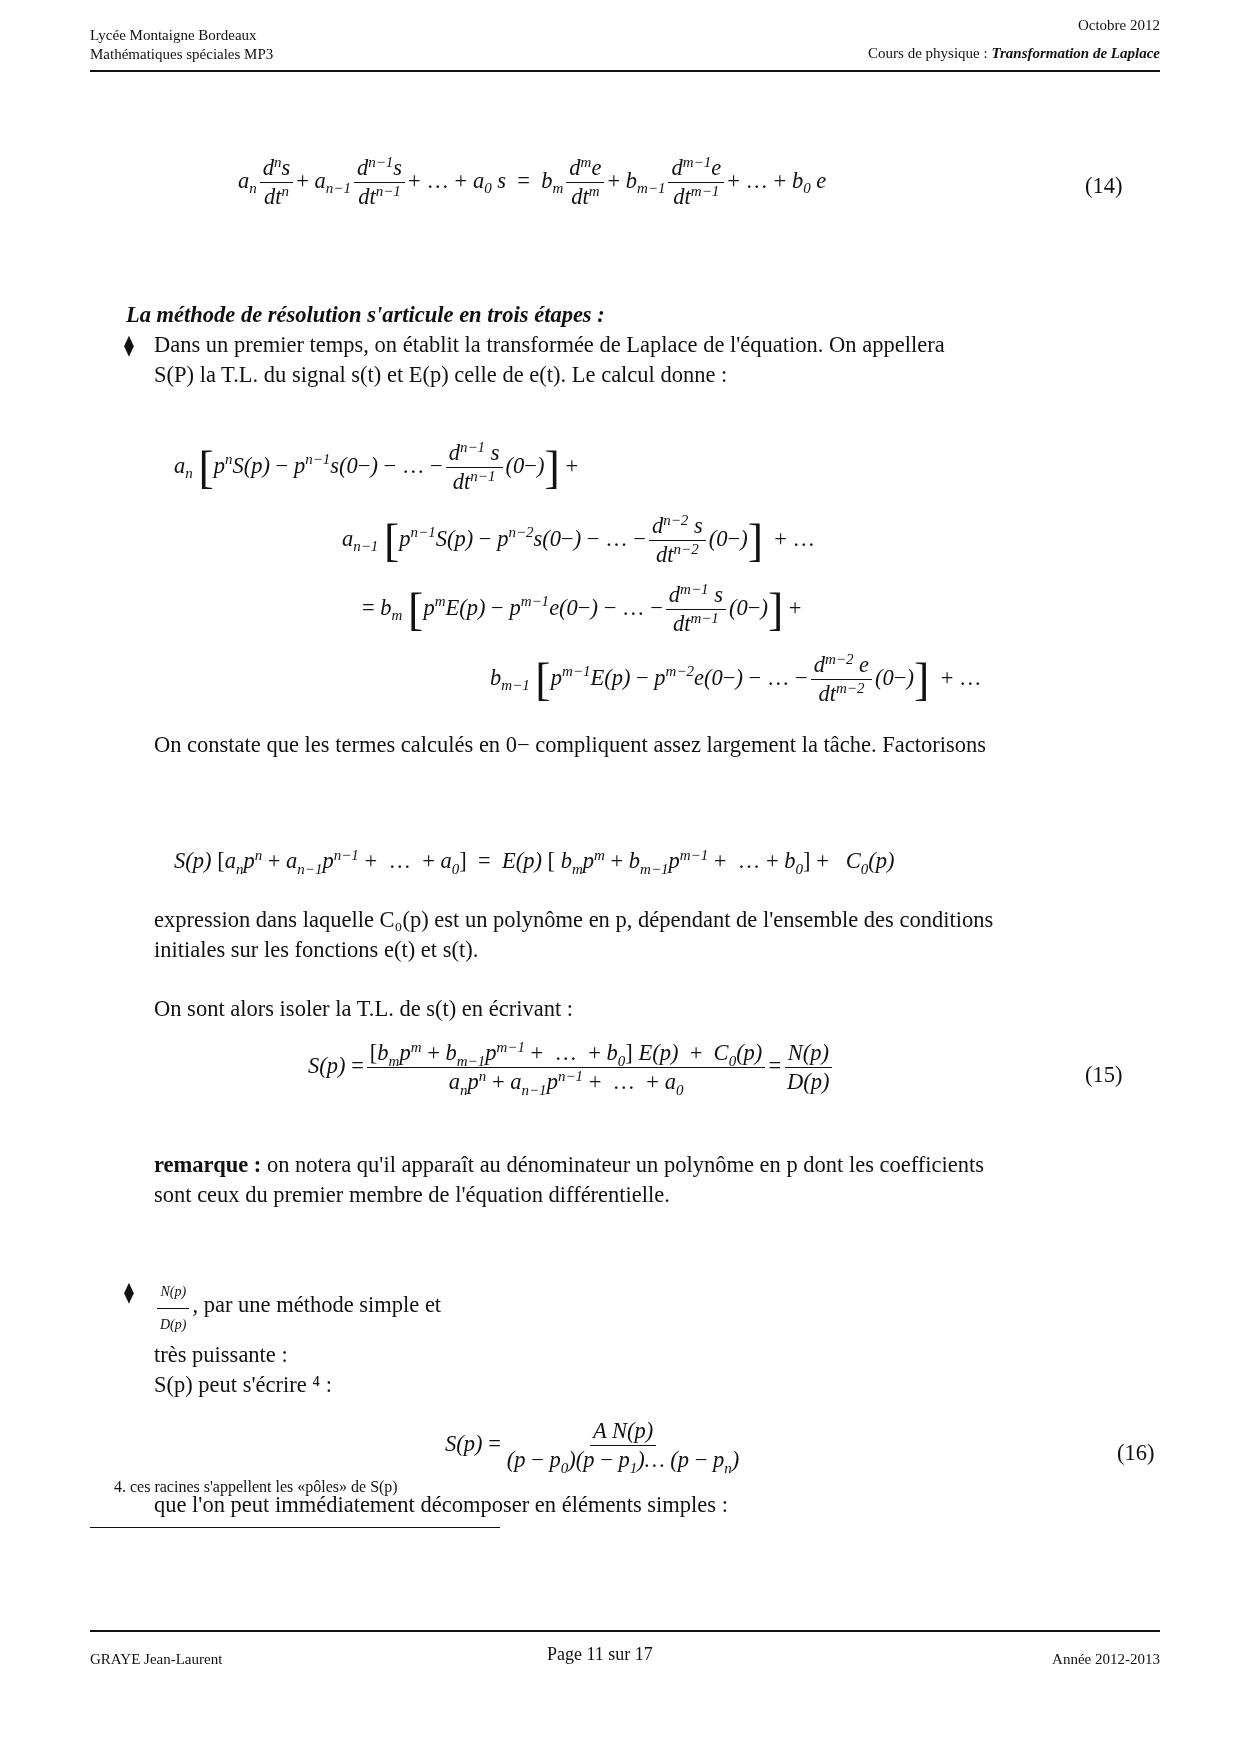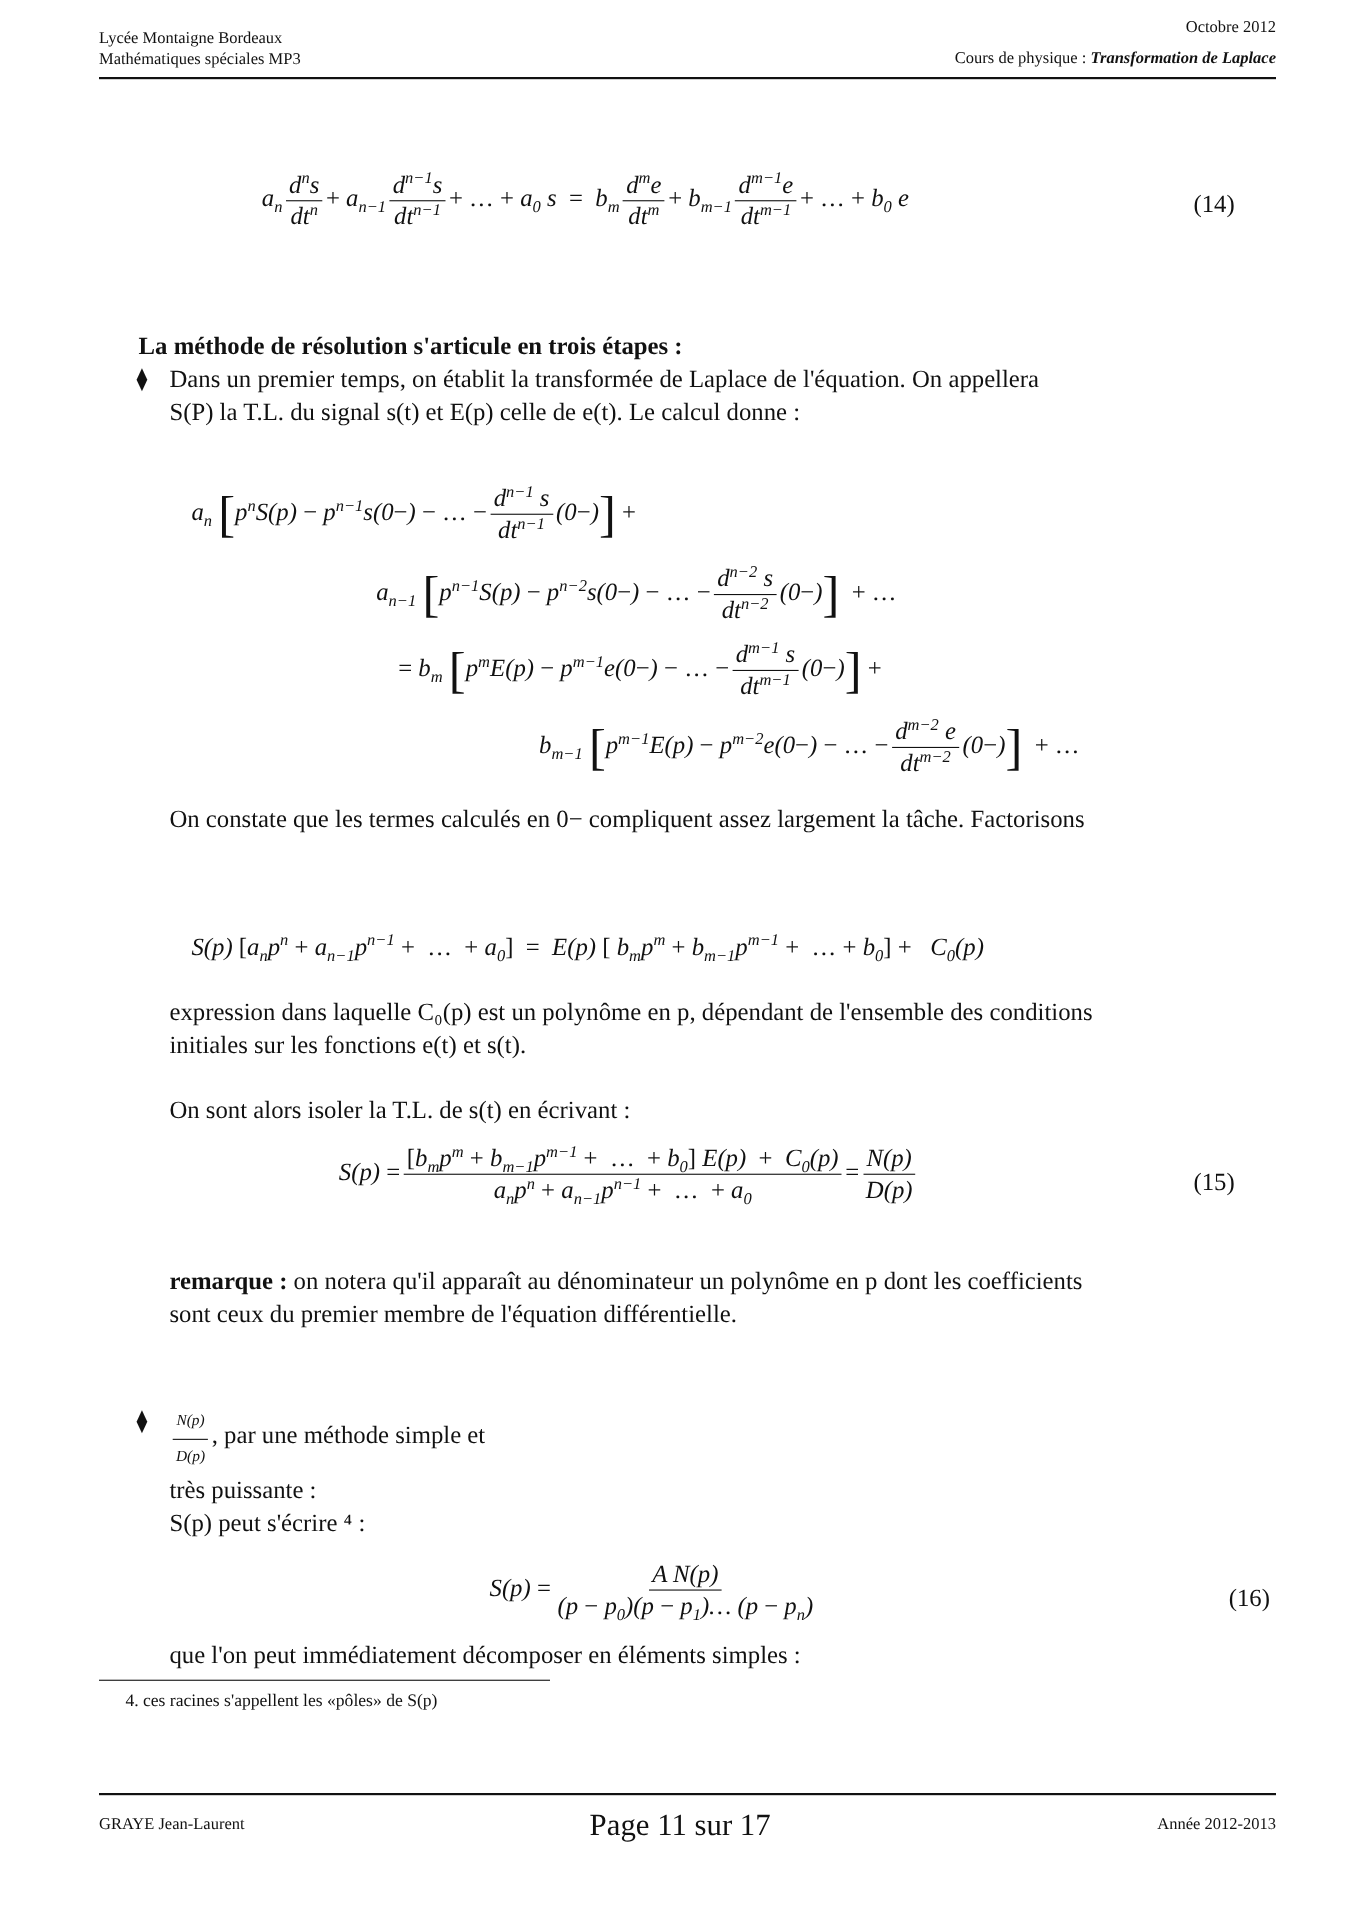--- a/index.html
+++ b/index.html
@@ -45,21 +45,21 @@
     </span><span class="r">+ … +</span> a<sub>0</sub> s &nbsp;<span class="r">=</span>&nbsp; b<sub>m</sub><span class="frac">
       <span>d<sup>m</sup>e</span>
       <span>dt<sup>m</sup></span>
     </span><span class="r">+</span> b<sub>m−1</sub><span class="frac">
       <span>d<sup>m−1</sup>e</span>
       <span>dt<sup>m−1</sup></span>
     </span><span class="r">+ … +</span> b<sub>0</sub> e
 </div>
 <div class="abs eqnum" style="left:1085px;top:173px;">(14)</div>
 
-<div class="abs txt" style="left:126px;top:300px;"><b>La méthode de résolution s'articule en trois étapes :</b></div>
+<div class="abs txt" style="left:126px;top:300px;font-style:italic;"><b>La méthode de résolution s'articule en trois étapes :</b></div>
 
 <div class="abs txt bullet" style="left:124px;top:330px;">⧫</div>
 <div class="abs txt" style="left:154px;top:330px;width:980px;">
   <div>Dans un premier temps, on établit la transformée de Laplace de l'équation. On appellera</div>
   <div>S(P) la T.L. du signal s(t) et E(p) celle de e(t). Le calcul donne :</div>
 </div>
 
 <div class="abs math" style="left:174px;top:440px;">
   a<sub>n</sub> <span class="big">[</span>p<sup>n</sup>S(p) <span class="r">−</span> p<sup>n−1</sup>s(0<span class="r">−</span>) <span class="r">− … −</span><span class="frac">
       <span>d<sup>n−1</sup> s</span>
@@ -130,18 +130,18 @@
   S(p) <span class="r">=</span><span class="frac">
       <span>A N(p)</span>
       <span>(p <span class="r">−</span> p<sub>0</sub>)(p <span class="r">−</span> p<sub>1</sub>)… (p <span class="r">−</span> p<sub>n</sub>)</span>
     </span>
 </div>
 <div class="abs eqnum" style="left:1085px;top:1440px;margin-left:32px;">(16)</div>
 
 <div class="abs txt" style="left:154px;top:1490px;">que l'on peut immédiatement décomposer en éléments simples :</div>
 
 <div class="abs" style="left:90px;top:1527px;width:410px;height:1px;background:#111;"></div>
-<div class="abs hdr" style="left:114px;top:1537px;font-size:16px;font-family:Liberation Serif, serif;">4. ces racines s'appellent les «pôles» de S(p)</div>
+<div class="abs hdr" style="left:114px;top:1477px;font-size:16px;font-family:Liberation Serif, serif;">4. ces racines s'appellent les «pôles» de S(p)</div>
 
 <div class="hrule" style="top:1630px;"></div>
 <div class="abs hdr" style="left:90px;top:1650px;">GRAYE Jean-Laurent</div>
-<div class="abs" style="left:536px;top:1644px;font-family:'Liberation Serif',serif;font-size:28px;">Page 11 sur 17</div>
+<div class="abs" style="left:547px;top:1644px;font-family:'Liberation Serif',serif;font-size:18px;">Page 11 sur 17</div>
 <div class="abs hdr" style="right:80px;top:1650px;">Année 2012-2013</div>
 
 </body></html>

